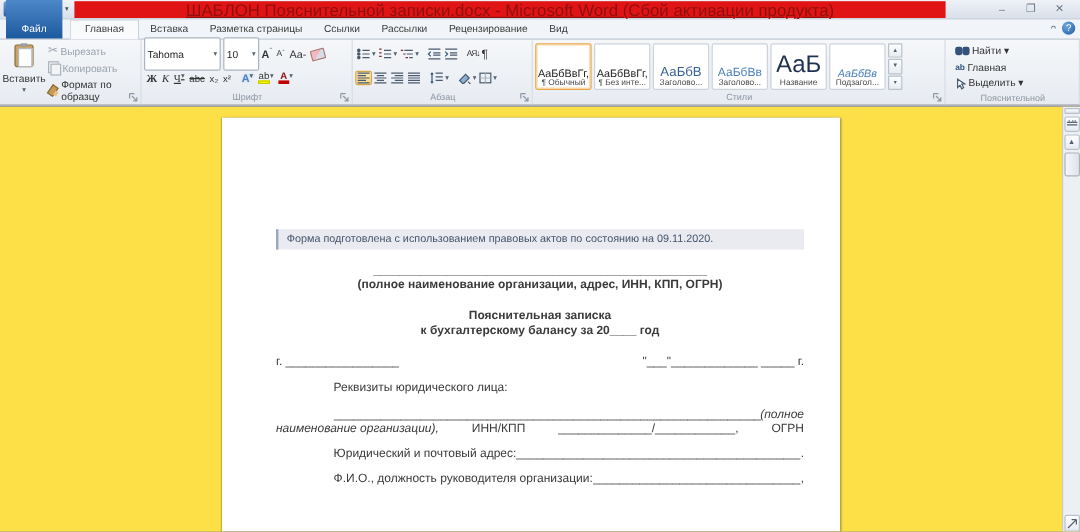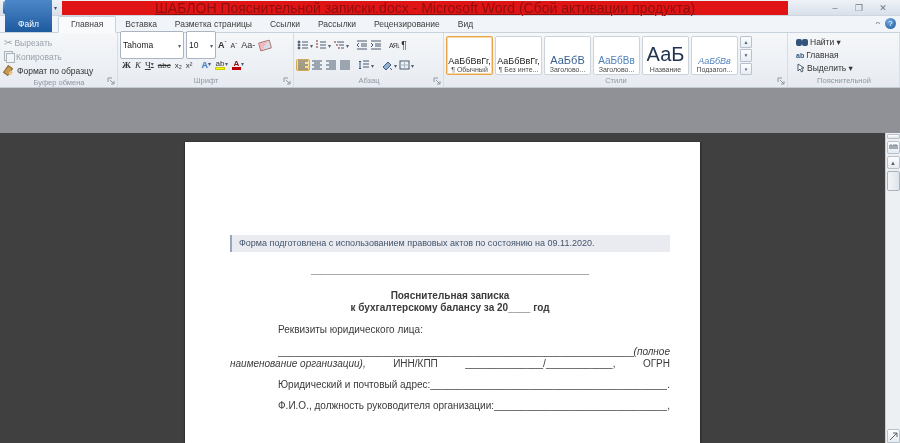--- a/index.html
+++ b/index.html
@@ -109,21 +109,21 @@
   
   .g-edit { flex:1; }
   .edit-col { display:flex; flex-direction:column; justify-content:flex-start; gap:1px; padding:1px 0 0 4px; }
   .binoc { display:inline-block; width:12px; height:9px; position:relative; }
   .binoc::before,.binoc::after { content:""; position:absolute; top:1px; width:6px; height:7px; background:#34537c; border-radius:2px; }
   .binoc::after { right:0; }
   .rep-ic { font-size:7px; color:#31557f; font-weight:bold; line-height:9px; }
   .sel-ic { display:inline-block; width:9px; height:10px; }
 
   
-  .docarea { position:absolute; left:0; right:0; top:89px; bottom:0; background:#404040;margin-top:44px; }
+  .docarea { position:absolute; left:0; right:0; top:89px; bottom:0; background:#fde047; }
   .page { position:absolute; left:185px; top:9px; width:515px; bottom:0; background:#fff; box-shadow:1px 0 2px rgba(0,0,0,.4), -1px 0 1px rgba(0,0,0,.2); }
   .page-inner { padding:93px 30px 0 45px; font-size:10px; line-height:12px; color:#3a3a3a; }
   .notice { background:#e9ebf1; border-left:2px solid #9aa6bf; color:#44546a; font-size:9px; line-height:11px; padding:3px 0 3px 7px; }
   .center { text-align:center;font-weight:bold; }
   .org-line { margin-top:12px; white-space:nowrap; overflow:hidden; }
   .doc-titles { margin-top:14px; }
   .row-flex { display:flex; justify-content:space-between; }
   .city-date { margin-top:14px; }
   .section-h { margin-top:10px; }
   .p-ind { margin-top:10px; text-indent:48px; }
@@ -175,20 +175,25 @@
   <div class="tabrow-right">
     <span class="rib-min-icon">ᴖ</span>
     <span class="help-icon">?</span>
   </div>
 </div>
 
 <div class="ribbon">
 
   <div class="group g-clipboard">
     <div class="group-body">
+      <div class="paste-big btn">
+        <div class="clip-icon"></div>
+        <div class="paste-label">Вставить</div>
+        <div class="caret">▾</div>
+      </div>
       <div class="clip-col">
         <div class="btn disabled">
           <span class="scissors">✂</span>
           <span>Вырезать</span>
         </div>
         <div class="btn disabled">
           <span class="copy-ic"></span>
           <span>Копировать</span>
         </div>
         <div class="btn">
@@ -467,26 +472,31 @@
     <div class="group-label">Пояснительной</div>
   </div>
 </div>
 
 <div class="docarea">
   <div class="page">
     <div class="page-inner">
       <div class="notice">Форма подготовлена с использованием правовых актов по состоянию на 09.11.2020.</div>
 
       <div class="org-line center">__________________________________________________</div>
+      <div class="center">(полное наименование организации, адрес, ИНН, КПП, ОГРН)</div>
 
       <div class="doc-titles center">
         <div>Пояснительная записка</div>
         <div>к бухгалтерскому балансу за 20____ год</div>
       </div>
 
+      <div class="row-flex city-date">
+        <span>г. _________________</span>
+        <span>"___"_____________ _____ г.</span>
+      </div>
 
 
       <div class="p-ind">Реквизиты юридического лица:</div>
 
       <div class="jpara">
         <div class="jline">
           <span class="ind-gap"></span>
           <span class="fill">________________________________________________________________________________________</span>
           <span class="it"> (полное</span>
         </div>

